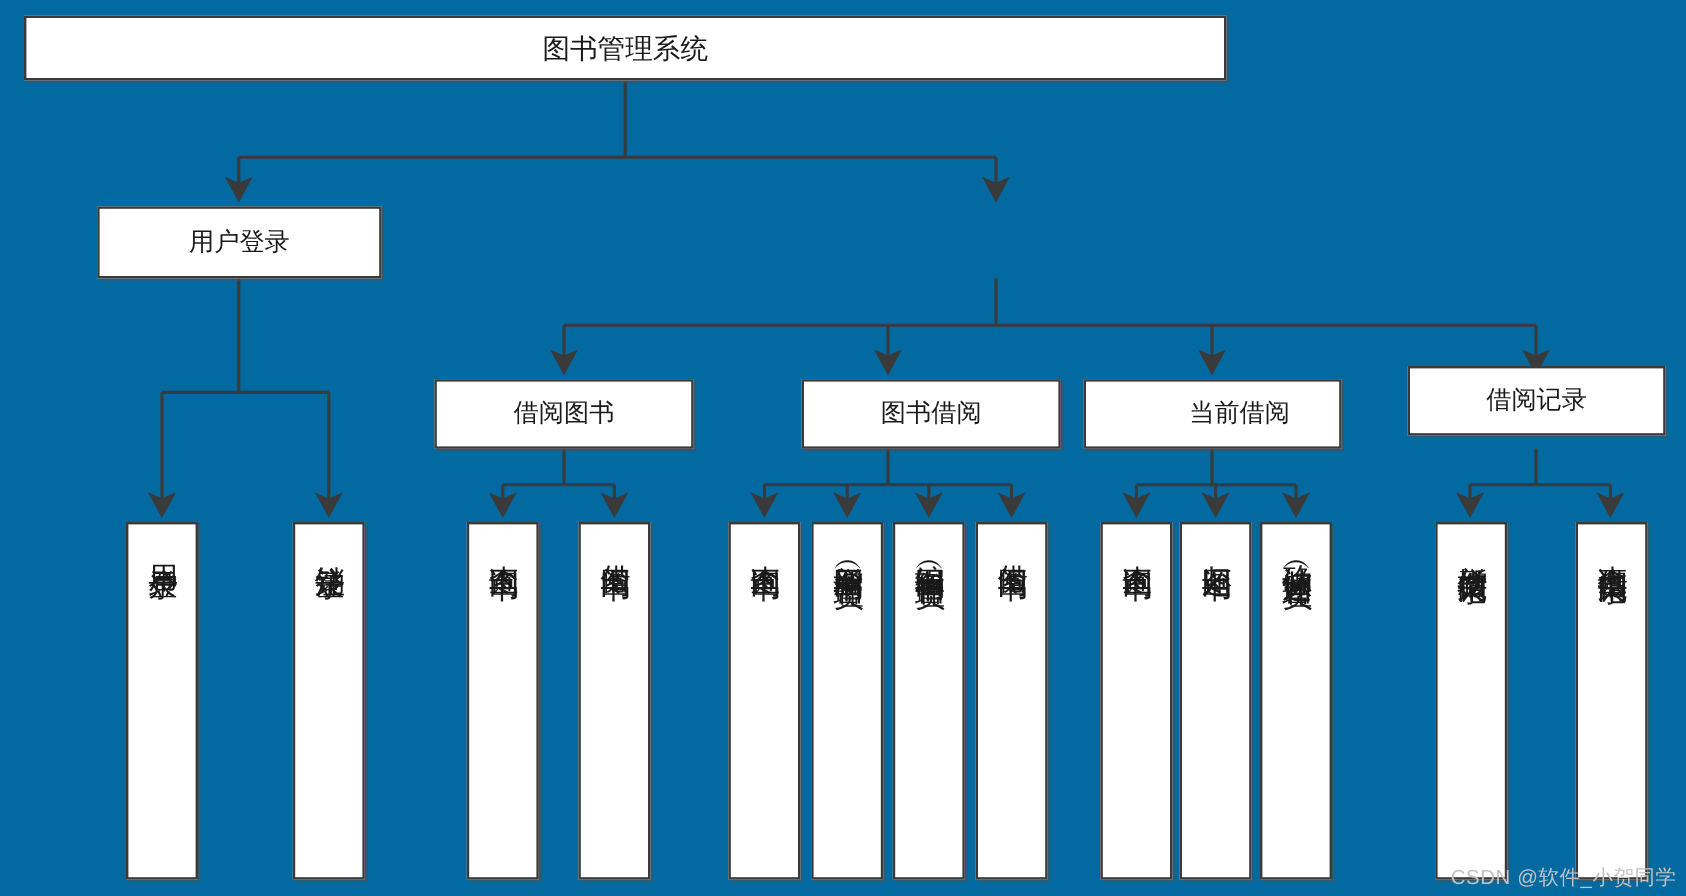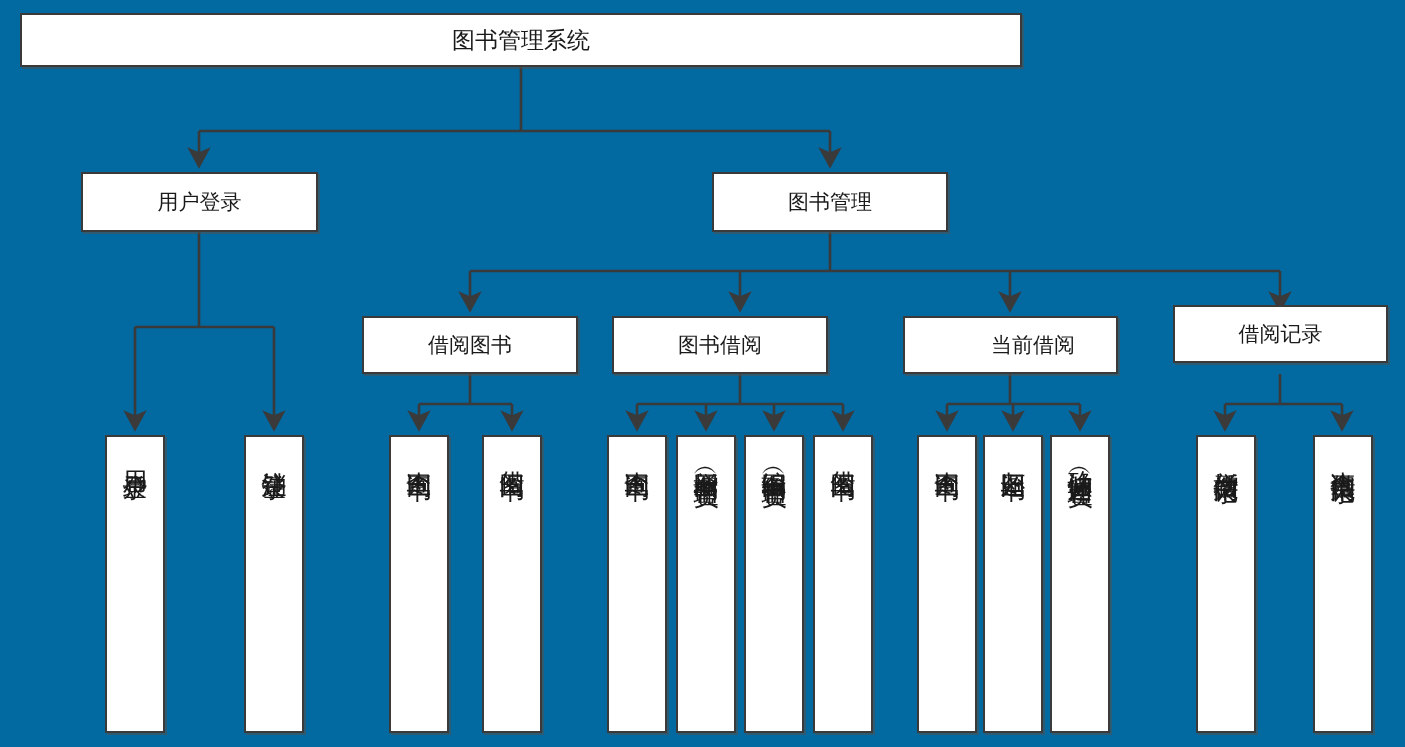--- a/index.html
+++ b/index.html
@@ -134,28 +134,25 @@
     </g>
   </svg>
 
   <div class="node root" style="left:20px; top:13px; width:1002px; height:54px;">
     <span class="node-label">图书管理系统</span>
   </div>
 
   <div class="node lvl2" style="left:81px; top:172px; width:237px; height:60px;">
     <span class="node-label">用户登录</span>
   </div>
-  <div class="node lvl2" style="left:712px; top:172px; width:236px; height:60px;">
-    <span class="node-label">图书管理</span>
-  </div>
 
   <div class="node lvl3" style="left:362px; top:316px; width:216px; height:58px;">
     <span class="node-label">借阅图书</span>
   </div>
-  <div class="node lvl3" style="left:612px; top:316px; width:216px; height:58px;">
+  <div class="node lvl3" style="left:668px; top:316px; width:216px; height:58px;">
     <span class="node-label">图书借阅</span>
   </div>
   <div class="node lvl3" style="left:903px; top:316px; width:215px; height:58px;padding-left:45px;">
     <span class="node-label">当前借阅</span>
   </div>
   <div class="node lvl3" style="left:1173px; top:305px; width:215px; height:58px;">
     <span class="node-label">借阅记录</span>
   </div>
 
   <div class="node leaf" style="left:105px; top:435px; width:60px; height:298px;">
@@ -195,14 +192,15 @@
     <span class="node-label">确认归还（管理员）</span>
   </div>
 
   <div class="node leaf" style="left:1196px; top:435px; width:60px; height:298px;">
     <span class="node-label">新增借阅记录</span>
   </div>
   <div class="node leaf" style="left:1313px; top:435px; width:60px; height:298px;">
     <span class="node-label">查询借阅记录</span>
   </div>
 
+  <div id="watermark">CSDN @软件_小贺同学</div>
 
 </div>
 
 </body></html>

